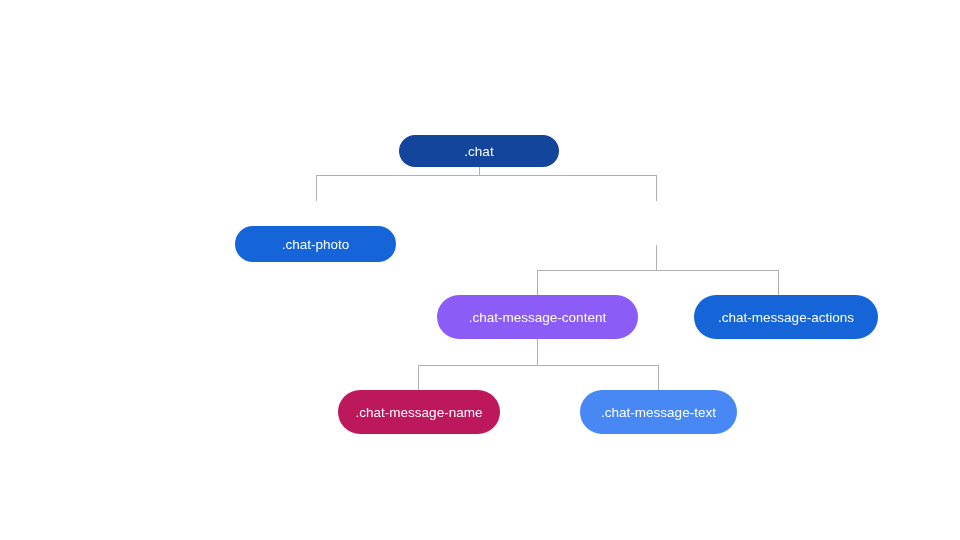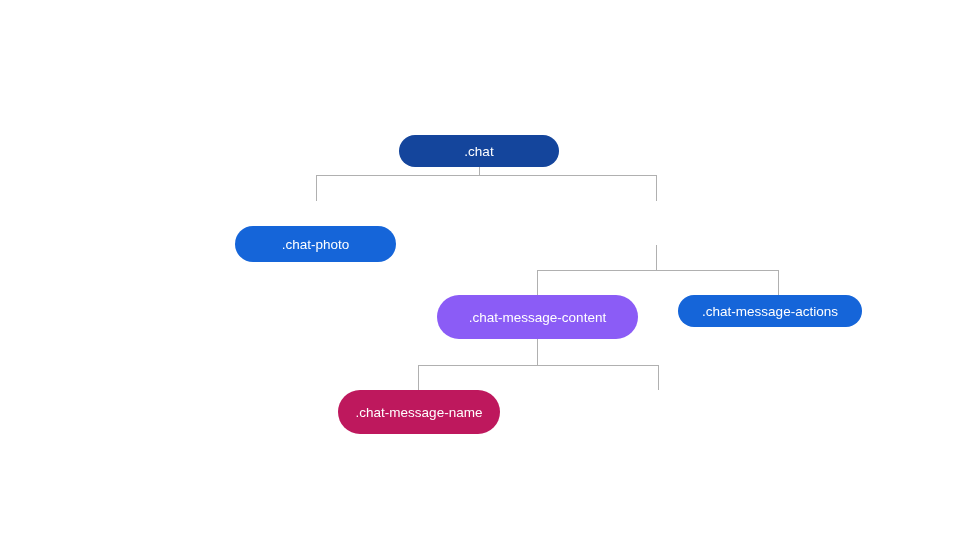--- a/index.html
+++ b/index.html
@@ -34,21 +34,21 @@
     background: #b0b0b0;
   }
   .edge.v { width: 1px; }
   .edge.h { height: 1px; }
 
   
   #n-chat                 { left: 399px; top: 102px; width: 160px; height: 32px; margin-top: 33px; }
   #n-chat-photo           { left: 235px; top: 198px; width: 161px; height: 36px; margin-top: 28px; }
   #n-chat-message         { left: 575px; top: 201px; width: 161px; height: 44px; }
   #n-chat-message-content { left: 437px; top: 295px; width: 201px; height: 44px; }
-  #n-chat-message-actions { left: 678px; top: 295px; width: 184px; height: 32px; }
+  #n-chat-message-actions { left: 694px; top: 295px; width: 184px; height: 44px; }
   #n-chat-message-name    { left: 338px; top: 390px; width: 162px; height: 44px; }
   #n-chat-message-text    { left: 580px; top: 390px; width: 157px; height: 44px; }
 </style>
 </head>
 <body>
 
 <div class="canvas">
 
   <div class="edge v" style="left: 479px; top: 151px; height: 24px; background-color: rgb(176, 176, 176);"></div>
   <div class="edge h" style="left: 316px; top: 175px; width: 340px; background-color: rgb(176, 176, 176);"></div>
@@ -69,14 +69,15 @@
 
   <div class="node" id="n-chat-photo" style="background-color: rgb(21, 101, 217);">.chat-photo</div>
 
 
   <div class="node" id="n-chat-message-content" style="background-color: #8b5cf6;">.chat-message-content</div>
 
   <div class="node" id="n-chat-message-actions" style="background-color: rgb(21, 101, 217);">.chat-message-actions</div>
 
   <div class="node" id="n-chat-message-name" style="background-color: #be185d;">.chat-message-name</div>
 
+  <div class="node" id="n-chat-message-text" style="background-color: rgb(71, 136, 245);">.chat-message-text</div>
 
 </div>
 
 </body></html>

